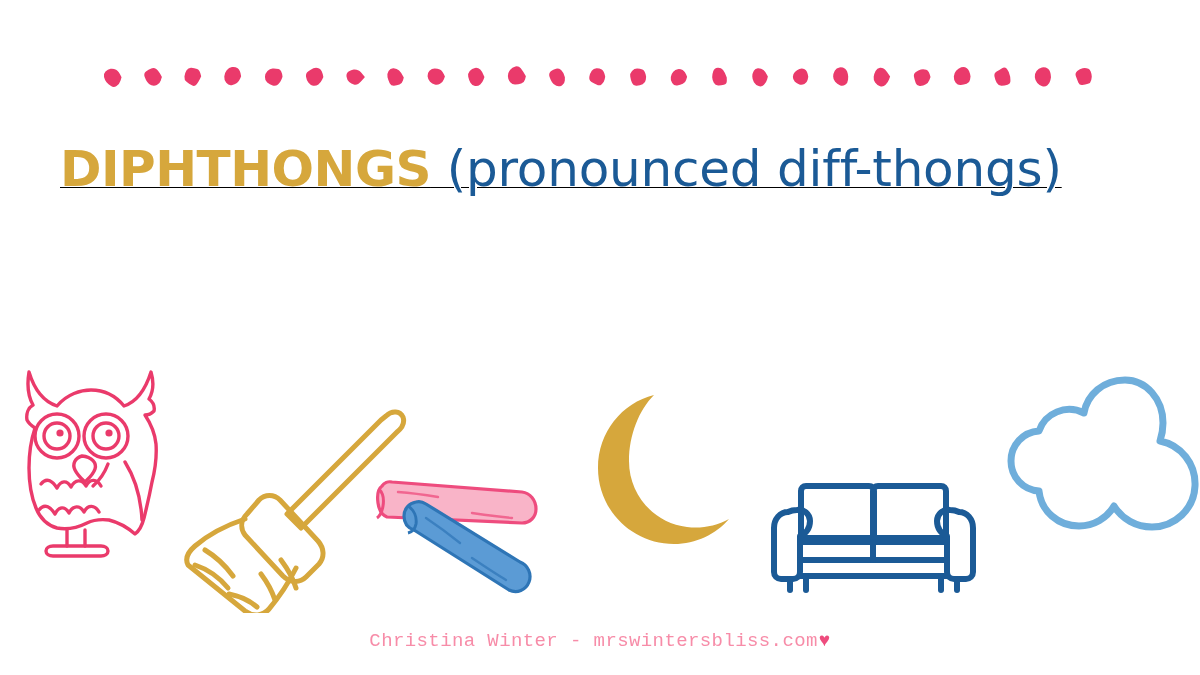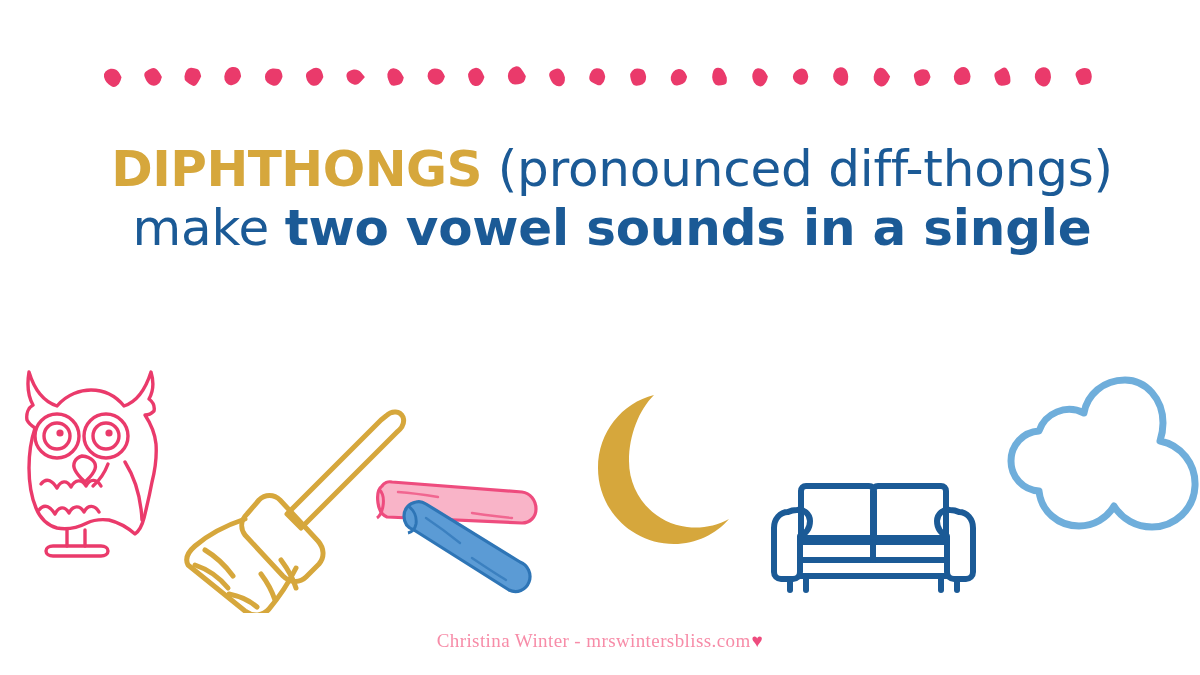--- a/index.html
+++ b/index.html
@@ -24,26 +24,26 @@
     position: absolute;
     left: 0;
     top: 62px;
     width: 1200px;
     height: 30px;
   }
 
   
   #headline {
     position: absolute;
-    left: 72px;
+    left: 60px;
     top: 140px;
     width: 1080px;
-    text-align: center;
     line-height: 1.18;
     letter-spacing: -0.2px;
+    text-decoration: underline;
   }
   .hl-line {
     display: block;
     white-space: nowrap;
   }
   #hl-line-2, #hl-line-3 { white-space: normal; }
   .hl-strong {
     font-size: 50px;
     font-weight: 700;
     color: #1B5A96;
@@ -74,21 +74,21 @@
   #illo-couch { left: 766px; top: 476px; }
   #illo-cloud { left: 1003px; top: 372px; }
 
   
   #footer-credit {
     position: absolute;
     left: 0;
     top: 630px;
     width: 1200px;
     text-align: center;
-    font-family: Liberation Serif, serif;
+    font-family: Liberation Mono, monospace;
     font-size: 19px;
     font-weight: 400;
     color: #F78CA8;
     letter-spacing: 0.4px;
   }
   #footer-heart {
     color: #EE4C7E;
     font-size: 19px;
     margin-left: 1px;
   }
@@ -125,21 +125,20 @@
           <path d="M970.55,14.53 Q970.55,14.53 970.02,17.72 Q969.50,20.91 966.65,21.77 Q963.81,22.64 960.80,23.02 Q957.80,23.39 955.71,20.71 Q953.62,18.04 953.83,14.61 Q954.03,11.18 956.13,8.82 Q958.22,6.47 961.20,5.33 Q964.18,4.20 966.89,6.13 Q969.61,8.05 970.55,14.53 Z"></path>
           <path d="M1010.21,14.73 Q1010.21,14.73 1010.44,18.23 Q1010.68,21.73 1007.57,22.73 Q1004.46,23.73 1001.37,23.68 Q998.28,23.62 996.69,20.73 Q995.11,17.85 994.47,14.48 Q993.83,11.10 996.61,9.51 Q999.39,7.92 1002.03,6.13 Q1004.68,4.35 1006.83,6.81 Q1008.97,9.28 1010.21,14.73 Z"></path>
           <path d="M1050.99,15.37 Q1050.99,15.37 1050.38,18.23 Q1049.78,21.09 1047.44,23.18 Q1045.10,25.26 1042.22,24.23 Q1039.34,23.21 1037.26,20.94 Q1035.19,18.66 1034.82,15.22 Q1034.45,11.79 1036.51,8.96 Q1038.58,6.12 1041.90,5.43 Q1045.23,4.73 1048.00,6.74 Q1050.77,8.74 1050.99,15.37 Z"></path>
           <path d="M1091.80,14.84 Q1091.80,14.84 1091.25,17.89 Q1090.70,20.95 1087.98,21.79 Q1085.26,22.62 1082.37,22.98 Q1079.48,23.34 1078.28,20.45 Q1077.09,17.57 1075.89,14.36 Q1074.69,11.15 1077.24,9.03 Q1079.78,6.90 1082.65,6.17 Q1085.53,5.43 1088.41,6.81 Q1091.29,8.19 1091.80,14.84 Z"></path>
         </g>
     </svg>
   </div>
 
   <div id="headline">
     <span class="hl-line" id="hl-line-1"><span id="hl-diphthongs">DIPHTHONGS</span><span class="hl-light"> (pronounced diff-thongs)</span></span>
-    <span class="hl-line" id="hl-line-2"><span class="hl-light">make </span><span class="hl-strong">two vowel sounds in a single</span></span>
   </div>
 
   <div class="illo" id="illo-owl">
     <svg width="170" height="200" viewBox="0 0 170 200" xmlns="http://www.w3.org/2000/svg" aria-hidden="true">
       <g fill="none" stroke="#EA3A6B" stroke-width="3.4" stroke-linecap="round" stroke-linejoin="round">
 
         <path d="M24 14 C30 34 40 44 52 48 C62 36 76 32 86 32 C98 32 110 37 119 48 C131 44 140 33 146 14
                  C149 24 148 34 144 41 C148 44 150 48 149 53 C146 56 143 57 140 57
                  C146 66 150 76 151 86 C152 100 150 112 147 124
                  C144 140 141 152 139 160 C137 168 134 173 130 176

